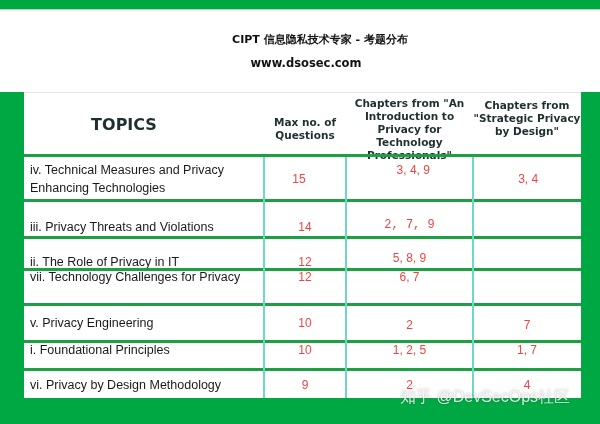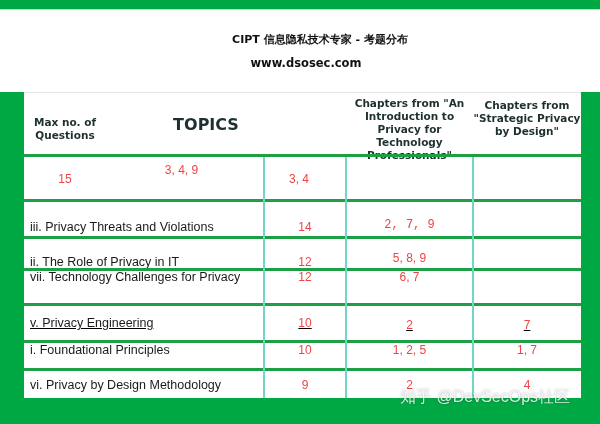--- a/index.html
+++ b/index.html
@@ -65,28 +65,29 @@
 
 <div class="top-bar"></div>
 <div class="title main">CIPT 信息隐私技术专家 - 考题分布</div>
 <div class="title url">www.dsosec.com</div>
 
 <div class="green-panel"></div>
 
 <div class="table-wrap">
 
   <div class="row head" style="top:0;height:62px;">
+    <div class="cell c0">TOPICS</div>
     <div class="cell c1">Max no. of Questions</div>
-    <div class="cell c0">TOPICS</div>
     <div class="cell c2">Chapters from  "An Introduction to Privacy for Technology Professionals"</div>
     <div class="cell c3">Chapters from "Strategic Privacy by Design"</div>
   </div>
   <div class="hsep" style="top:61px;"></div>
 
   <div class="row body" style="top:64px;height:43px;">
+    <div class="cell c0">iv. Technical Measures and Privacy Enhancing Technologies</div>
     <div class="cell c1">15</div>
     <div class="cell c2" style="align-items:flex-start;padding-top:4px;margin-left:12px;">3, 4, 9</div>
     <div class="cell c3">3, 4</div>
   </div>
   <div class="hsep" style="top:106px;"></div>
 
   <div class="row body" style="top:109px;height:50px;">
     <div class="cell c0">iii. Privacy Threats and Violations</div>
     <div class="cell c1">14</div>
     <div class="cell c2" style="align-items:flex-start;padding-top:14px;font-family:Liberation Mono, monospace;">2, 7, 9</div>
@@ -103,21 +104,21 @@
   <div class="hsep" style="top:175px;"></div>
 
   <div class="row body" style="top:168px;height:31px;">
     <div class="cell c0">vii. Technology Challenges for Privacy</div>
     <div class="cell c1">12</div>
     <div class="cell c2">6, 7</div>
     <div class="cell c3"></div>
   </div>
   <div class="hsep" style="top:210px;"></div>
 
-  <div class="row body" style="top:213px;height:34px;text-decoration:underline;">
+  <div class="row body" style="top:213px;height:34px;">
     <div class="cell c0">v. Privacy Engineering</div>
     <div class="cell c1">10</div>
     <div class="cell c2" style="padding-top:4px;">2</div>
     <div class="cell c3" style="padding-top:4px;">7</div>
   </div>
   <div class="hsep" style="top:247px;"></div>
 
   <div class="row body" style="top:250px;height:14px;">
     <div class="cell c0">i. Foundational Principles</div>
     <div class="cell c1">10</div>

